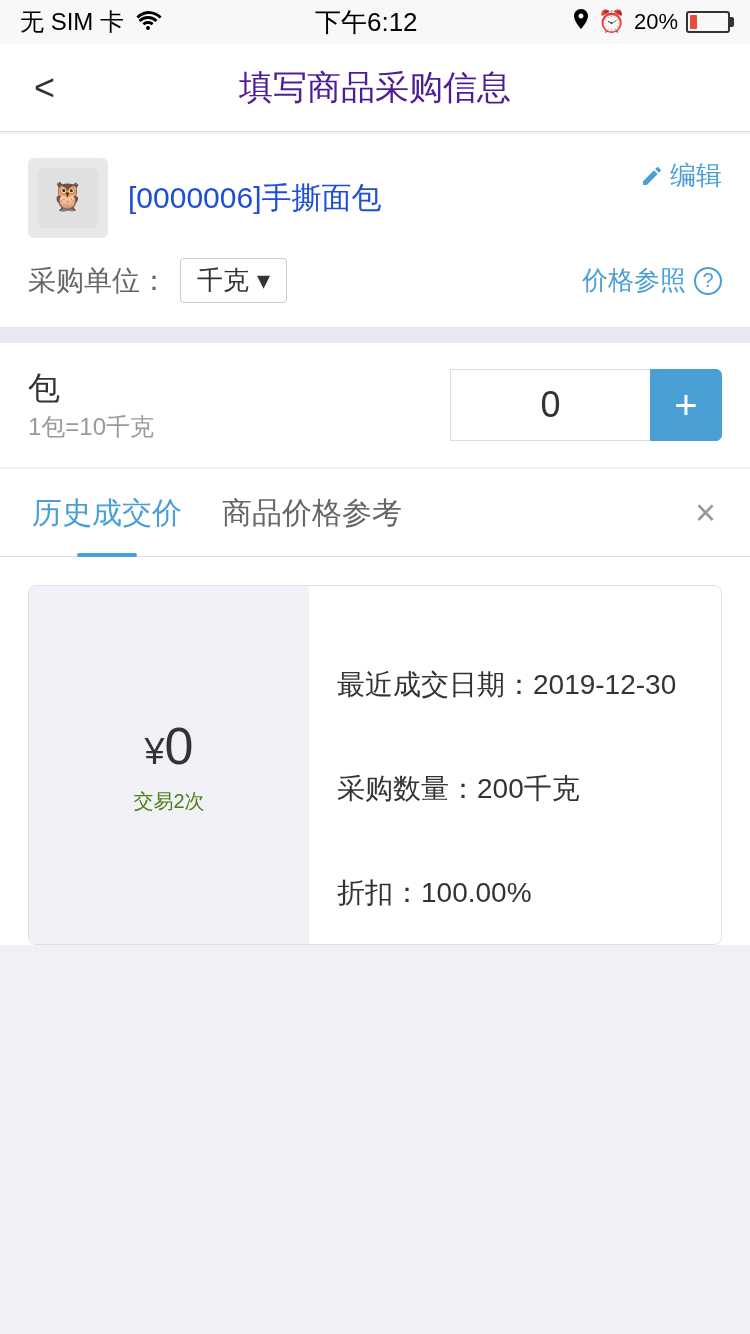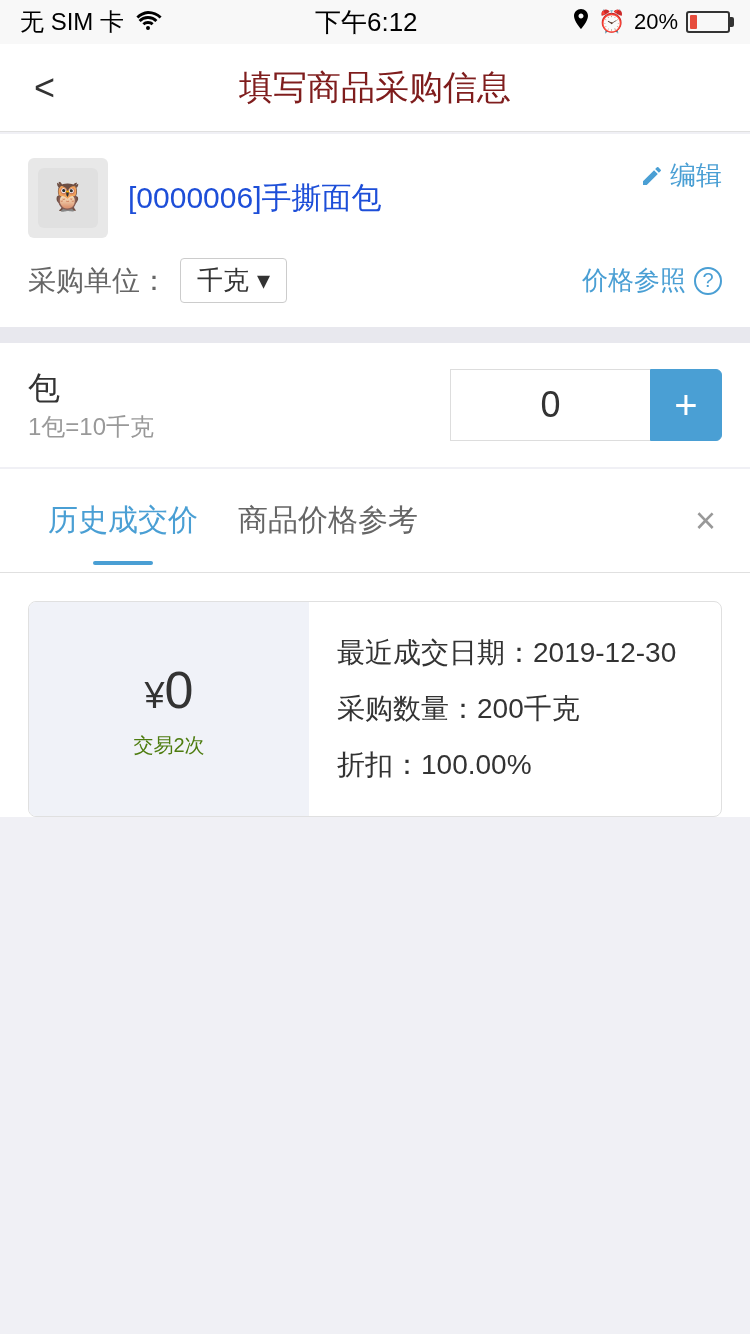--- a/index.html
+++ b/index.html
@@ -68,21 +68,21 @@
       position: absolute;
       left: 24px;
       font-size: 36px;
       color: #333;
       cursor: pointer;
       padding: 10px;
     }
     .nav-title {
       font-size: 34px;
       font-weight: 500;
-      color: #7f1d1d;
+      color: #4c1d95;
     }
 
     
     .product-section {
       background: #fff;
       padding: 24px 28px;
       margin-top: 2px;
     }
     .product-header {
       display: flex;
@@ -208,25 +208,24 @@
       border: 1px solid #4a9fd4;
     }
 
     
     .panel-section {
       background: #fff;
       margin-top: 2px;
     }
     .panel-tabs {
       display: flex;
-      align-items: center;
       border-bottom: 1px solid #e0e0e0;
-      padding: 0 28px;
+      padding: 0 12px;
       position: relative;
-      height: 104px;
+      height: 88px;
     }
     .tab-item {
       font-size: 30px;
       color: #666;
       padding: 0 20px;
       height: 88px;
       display: flex;
       align-items: center;
       cursor: pointer;
       position: relative;
@@ -290,20 +289,21 @@
       flex: 1;
       padding: 32px 28px;
       display: flex;
       flex-direction: column;
       gap: 18px;
       justify-content: center;
     }
     .history-detail-row {
       font-size: 28px;
       color: #333;
+      margin-top: 48px;
     }
 
     
     .owl-icon {
       width: 60px;
       height: 60px;
     }
   </style>
 </head>
 <body>

